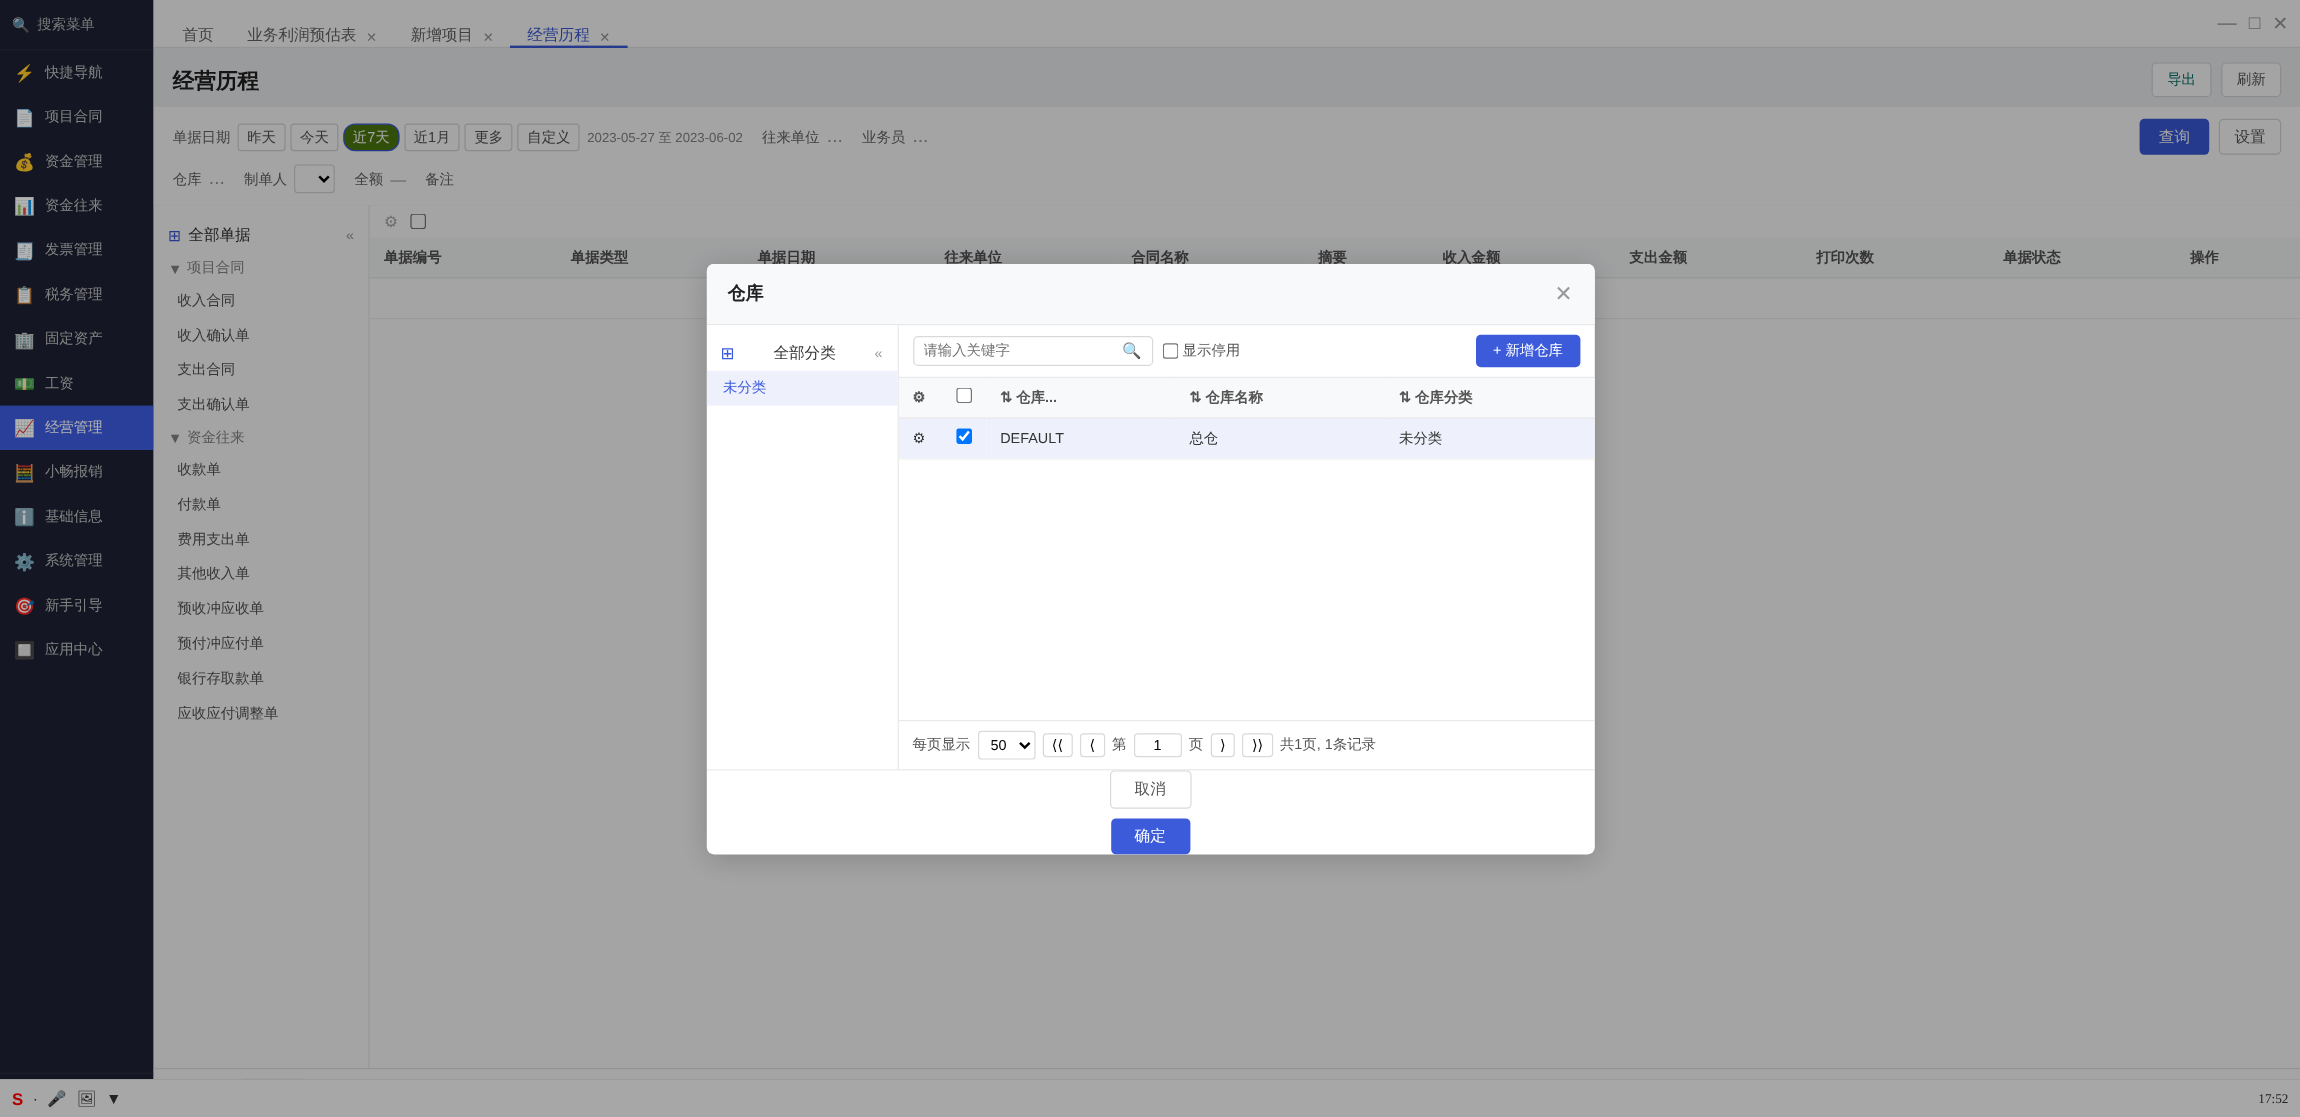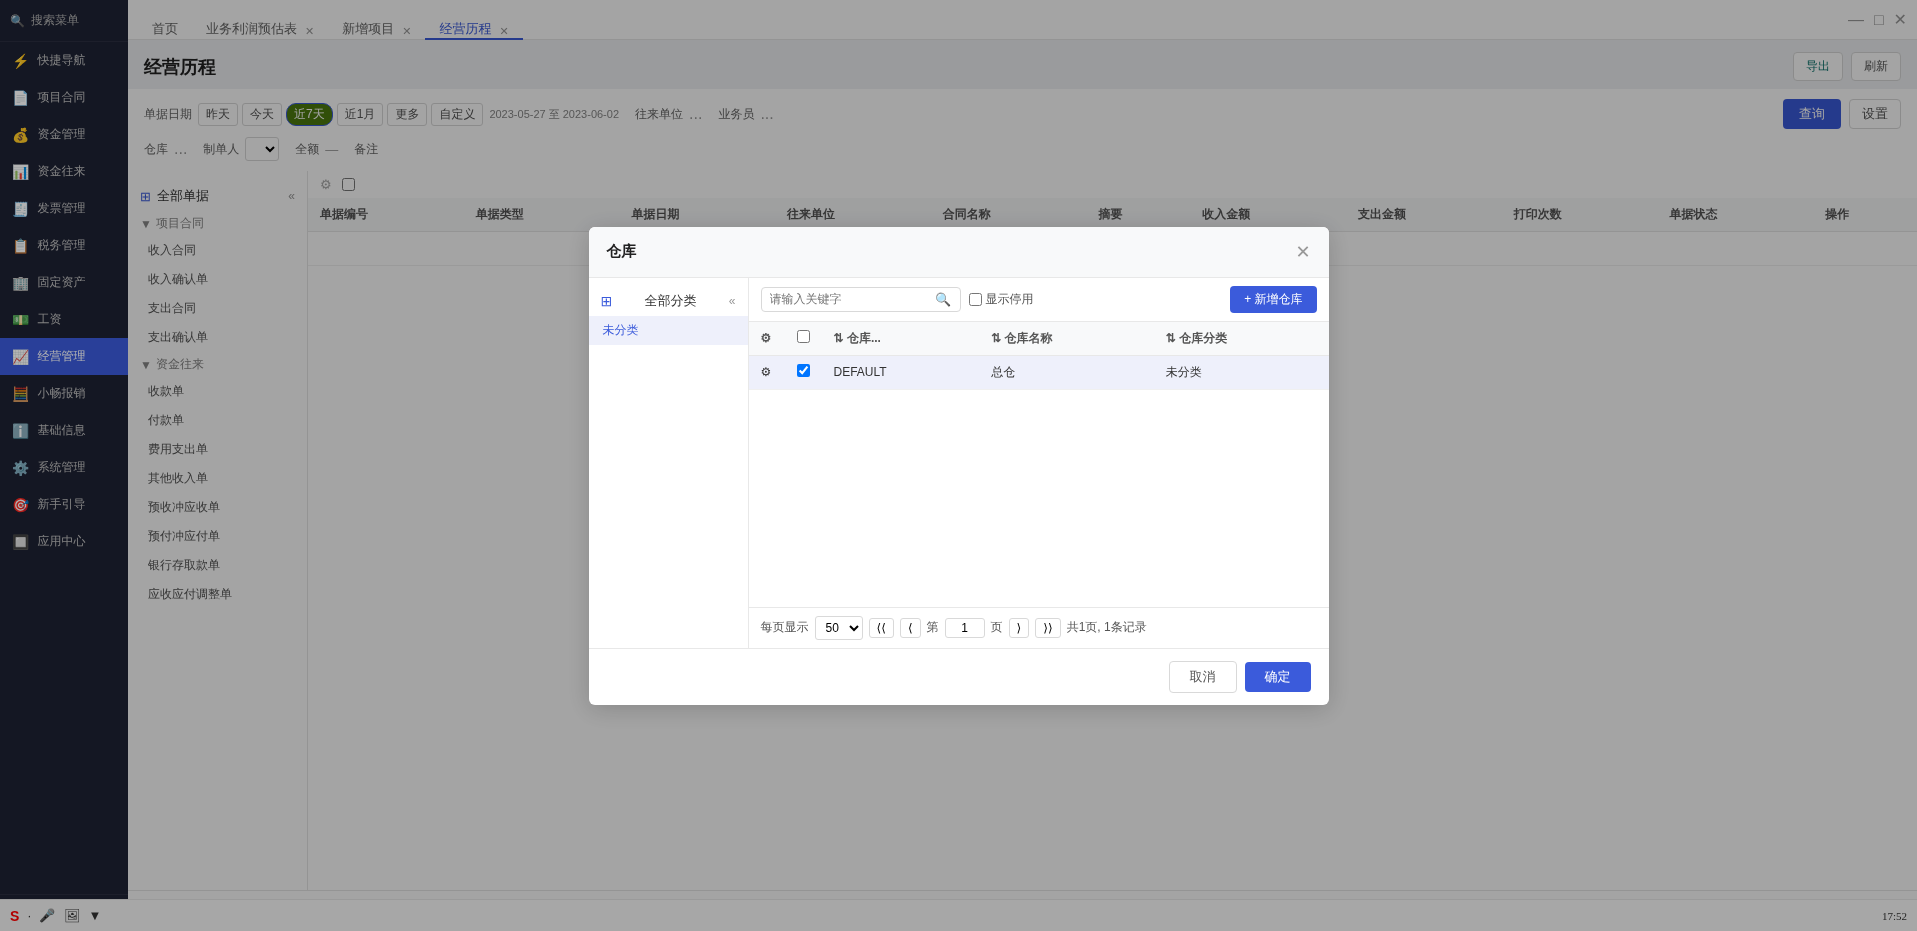--- a/index.html
+++ b/index.html
@@ -91,21 +91,21 @@
     .search-box { display: flex; align-items: center; border: 1px solid #d9d9d9; border-radius: 4px; padding: 4px 8px; width: 200px; gap: 6px; }
     .search-box input { border: none; outline: none; font-size: 12px; color: #3b82f6; width: 100%; background: transparent; }
     .checkbox-label { display: flex; align-items: center; gap: 4px; font-size: 12px; color: #555; }
     .btn-add { background: #3b5bdb; color: #fff; border: none; padding: 5px 14px; border-radius: 4px; cursor: pointer; font-size: 12px; margin-left: auto; }
     .modal-table { flex: 1; overflow-y: auto; }
     .modal-table table { width: 100%; border-collapse: collapse; }
     .modal-table th { background: #f8f9fa; padding: 8px 12px; text-align: left; font-size: 12px; color: #555; border-bottom: 1px solid #e8e8e8; white-space: nowrap; }
     .modal-table td { padding: 8px 12px; font-size: 12px; color: #333; border-bottom: 1px solid #f0f0f0; }
     .modal-table tr.selected td { background: #eef0fb; }
     .modal-footer-pagination { padding: 8px 12px; display: flex; align-items: center; gap: 6px; border-top: 1px solid #e8e8e8; font-size: 12px; color: #555; }
-    .modal-footer-btns { padding: 12px 18px; display: flex; align-items: center; justify-content: flex-end; gap: 8px; border-top: 1px solid #e8e8e8; }
+    .modal-footer-btns { padding: 0 18px; display: flex; align-items: center; justify-content: flex-end; gap: 8px; border-top: 1px solid #e8e8e8; flex-direction: column; }
     .btn-cancel { background: #fff; border: 1px solid #d9d9d9; color: #555; padding: 6px 20px; border-radius: 4px; cursor: pointer; font-size: 13px; }
     .btn-confirm { background: #3b5bdb; color: #fff; border: none; padding: 6px 20px; border-radius: 4px; cursor: pointer; font-size: 13px; }
     
     
     ::-webkit-scrollbar { width: 6px; height: 6px; }
     ::-webkit-scrollbar-track { background: #f1f1f1; }
     ::-webkit-scrollbar-thumb { background: #ccc; border-radius: 3px; }
     
     .select-dropdown { border: 1px solid #d9d9d9; border-radius: 3px; padding: 3px 6px; font-size: 12px; background: #fff; }
     

